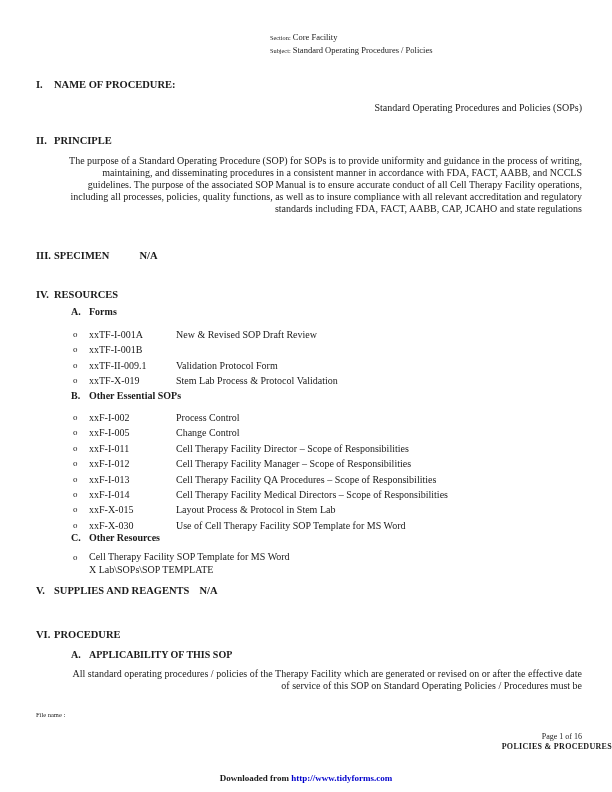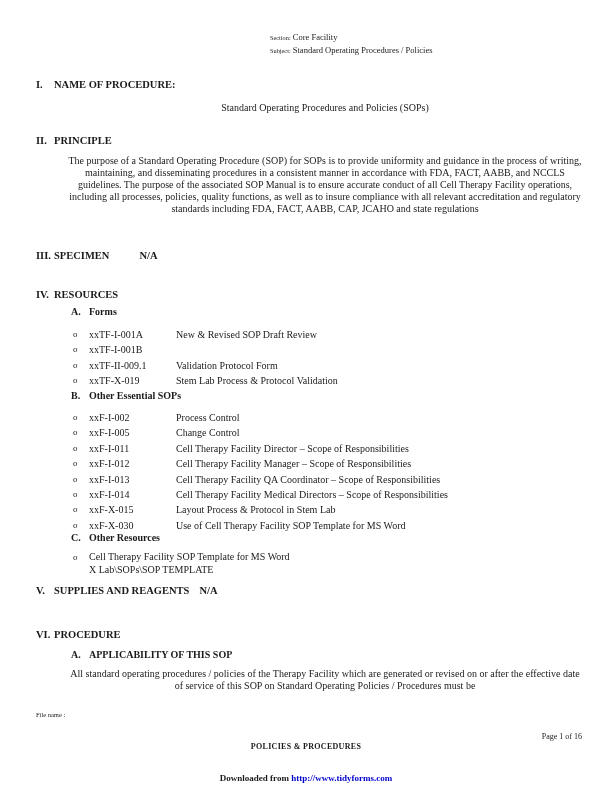--- a/index.html
+++ b/index.html
@@ -15,37 +15,37 @@
   .abs{position:absolute;}
   
   .hdr{left:270px;top:31px;font-size:8.5px;line-height:12px;}
   .hdr .lbl{font-size:6.3px;}
   
   .rh{font-weight:bold;font-size:10.5px;white-space:nowrap;display:flex;}
   .rh .num{display:inline-block;min-width:18px;}
   .rh .na{margin-left:30px;font-weight:bold;}
   .rh .na-near{margin-left:10px;font-weight:bold;}
   
-  .para{left:68px;width:514px;font-size:10px;line-height:12px;text-align:center;}
+  .para{left:68px;width:514px;font-size:10px;line-height:12px;text-align:right;}
   
   .sh{left:71px;font-weight:bold;font-size:10px;white-space:nowrap;display:flex;}
   .sh .letter{display:inline-block;width:18px;}
   
   .list{left:73px;width:505px;font-size:10px;}
   .li{display:flex;line-height:15.4px;}
   .li .b{width:16px;font-size:9px;}
   .li .code{width:87px;}
   .li .desc{flex:1;}
   .li2{display:flex;line-height:12.5px;}
   .li2 .b{width:16px;font-size:9px;}
   
   .file{left:36px;top:711px;font-size:6.5px;}
   .pageno{right:30px;top:726px;font-size:8px;margin-top:6px;}
   .centerline{left:0;width:612px;text-align:center;}
-  .policies{top:742px;font-weight:bold;font-size:8px;letter-spacing:.3px;}
+  .policies{top:742px;font-weight:bold;font-size:8px;letter-spacing:.3px;text-align:right;}
   .download{top:773px;font-size:9px;font-weight:bold;}
   .download a{cursor:pointer;}
 </style>
 </head>
 <body>
 
 <div class="page">
 
   <div class="abs hdr">
     <div>
@@ -128,21 +128,21 @@
       <span class="desc">Cell Therapy Facility Director – Scope of Responsibilities</span>
     </div>
     <div class="li">
       <span class="b">o</span>
       <span class="code">xxF-I-012</span>
       <span class="desc">Cell Therapy Facility Manager – Scope of Responsibilities</span>
     </div>
     <div class="li">
       <span class="b">o</span>
       <span class="code">xxF-I-013</span>
-      <span class="desc">Cell Therapy Facility QA Coordinator – Scope of Responsibilities</span>
+      <span class="desc">Cell Therapy Facility QA Procedures – Scope of Responsibilities</span>
     </div>
     <div class="li">
       <span class="b">o</span>
       <span class="code">xxF-I-014</span>
       <span class="desc">Cell Therapy Facility Medical Directors – Scope of Responsibilities</span>
     </div>
     <div class="li">
       <span class="b">o</span>
       <span class="code">xxF-X-015</span>
       <span class="desc">Layout Process &amp; Protocol in Stem Lab</span>

